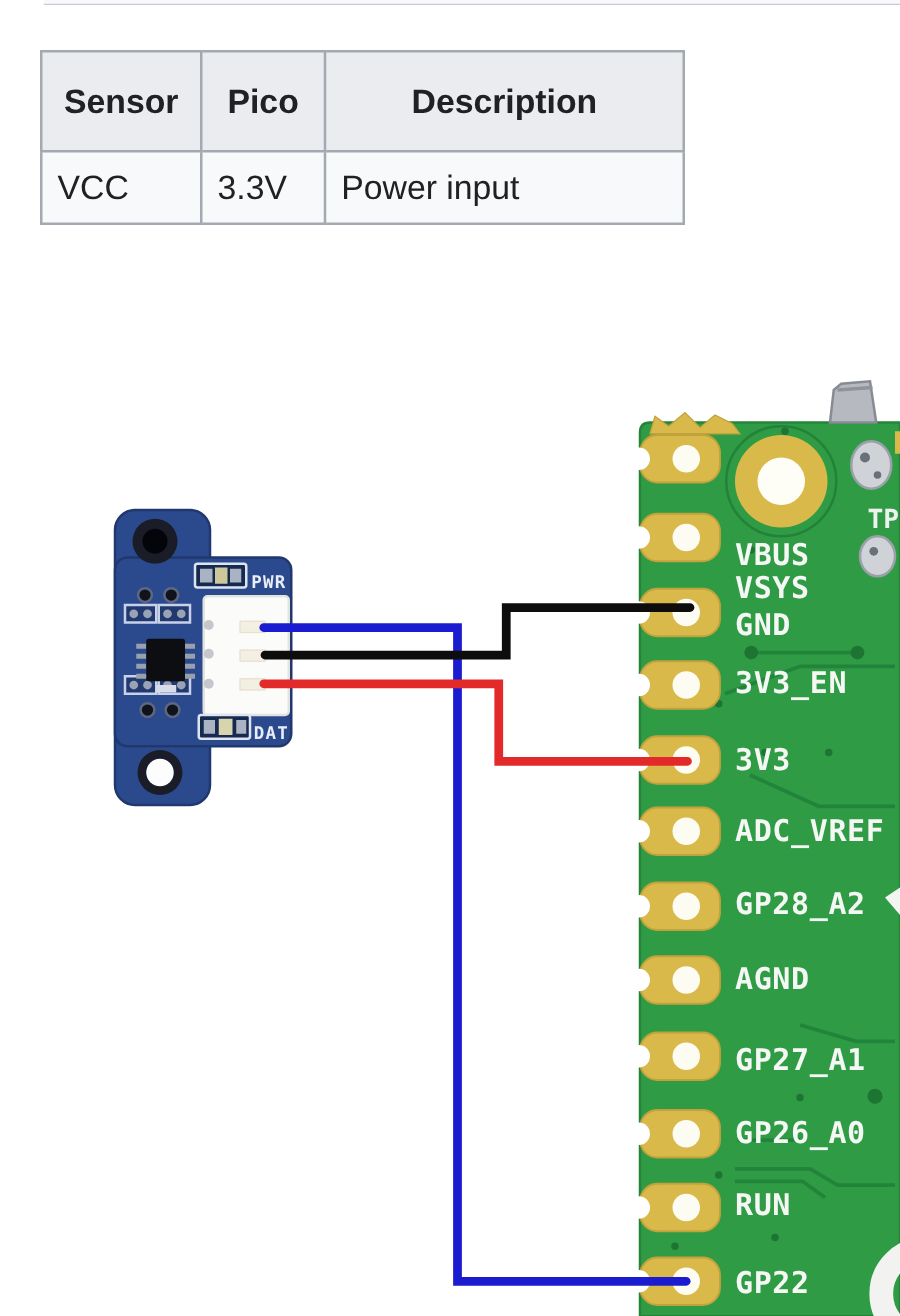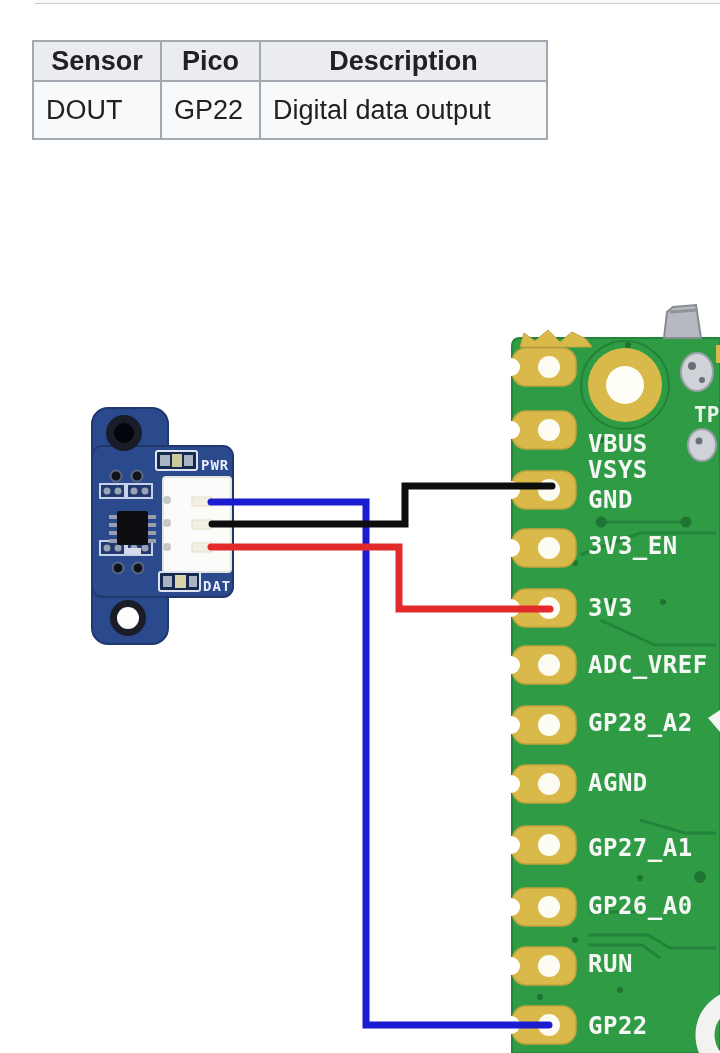--- a/index.html
+++ b/index.html
@@ -8,21 +8,21 @@
 
   
   .top-remnant{position:absolute;left:35px;top:0;width:685px;height:3px;
        background:#f8f9fa;border-bottom:1px solid #c8ccd1;}
 
   
   table.wikitable{position:absolute;left:32px;top:40px;border-collapse:collapse;
        table-layout:fixed;background:#f8f9fa;color:#202122;
        border:2px solid #a2a9b1;font-size:27px;}
   table.wikitable th{background:#eaecf0;font-weight:bold;text-align:center;
-       border:2px solid #a2a9b1;padding:0 12px;height:38px;}
+       border:2px solid #a2a9b1;padding:20px 12px;height:38px;}
   table.wikitable td{border:2px solid #a2a9b1;text-align:left;
        padding:9px 12px;height:38px;}
 
   
   svg.diagram{position:absolute;left:0;top:300px;}
   .pinlabel{font-family:"DejaVu Sans Mono",monospace;font-weight:bold;
        font-size:24px;fill:#f4f7f4;letter-spacing:0.5px;}
   .tplabel{font-family:"DejaVu Sans Mono",monospace;font-weight:bold;
        font-size:21px;fill:#eef2ee;}
   .senslabel{font-family:"DejaVu Sans Mono",monospace;font-weight:bold;
@@ -43,23 +43,23 @@
     </colgroup>
   <thead>
     <tr>
       <th>Sensor</th>
       <th>Pico</th>
       <th>Description</th>
     </tr>
   </thead>
   <tbody>
     <tr>
-      <td>DOUT</td>
-      <td>GP22</td>
-      <td>Digital data output</td>
+      <td>VCC</td>
+      <td>3.3V</td>
+      <td>Power input</td>
     </tr>
   </tbody>
 </table>
 
 <svg class="diagram" width="720" height="753" viewBox="0 0 720 753">
 
   <g>
     <rect x="92" y="108" width="76" height="236" rx="16" fill="#2b4a8e" stroke="#21386e" stroke-width="2"></rect>
     <rect x="92" y="146" width="141" height="151" rx="10" fill="#2b4a8e" stroke="#21386e" stroke-width="2"></rect>
 

